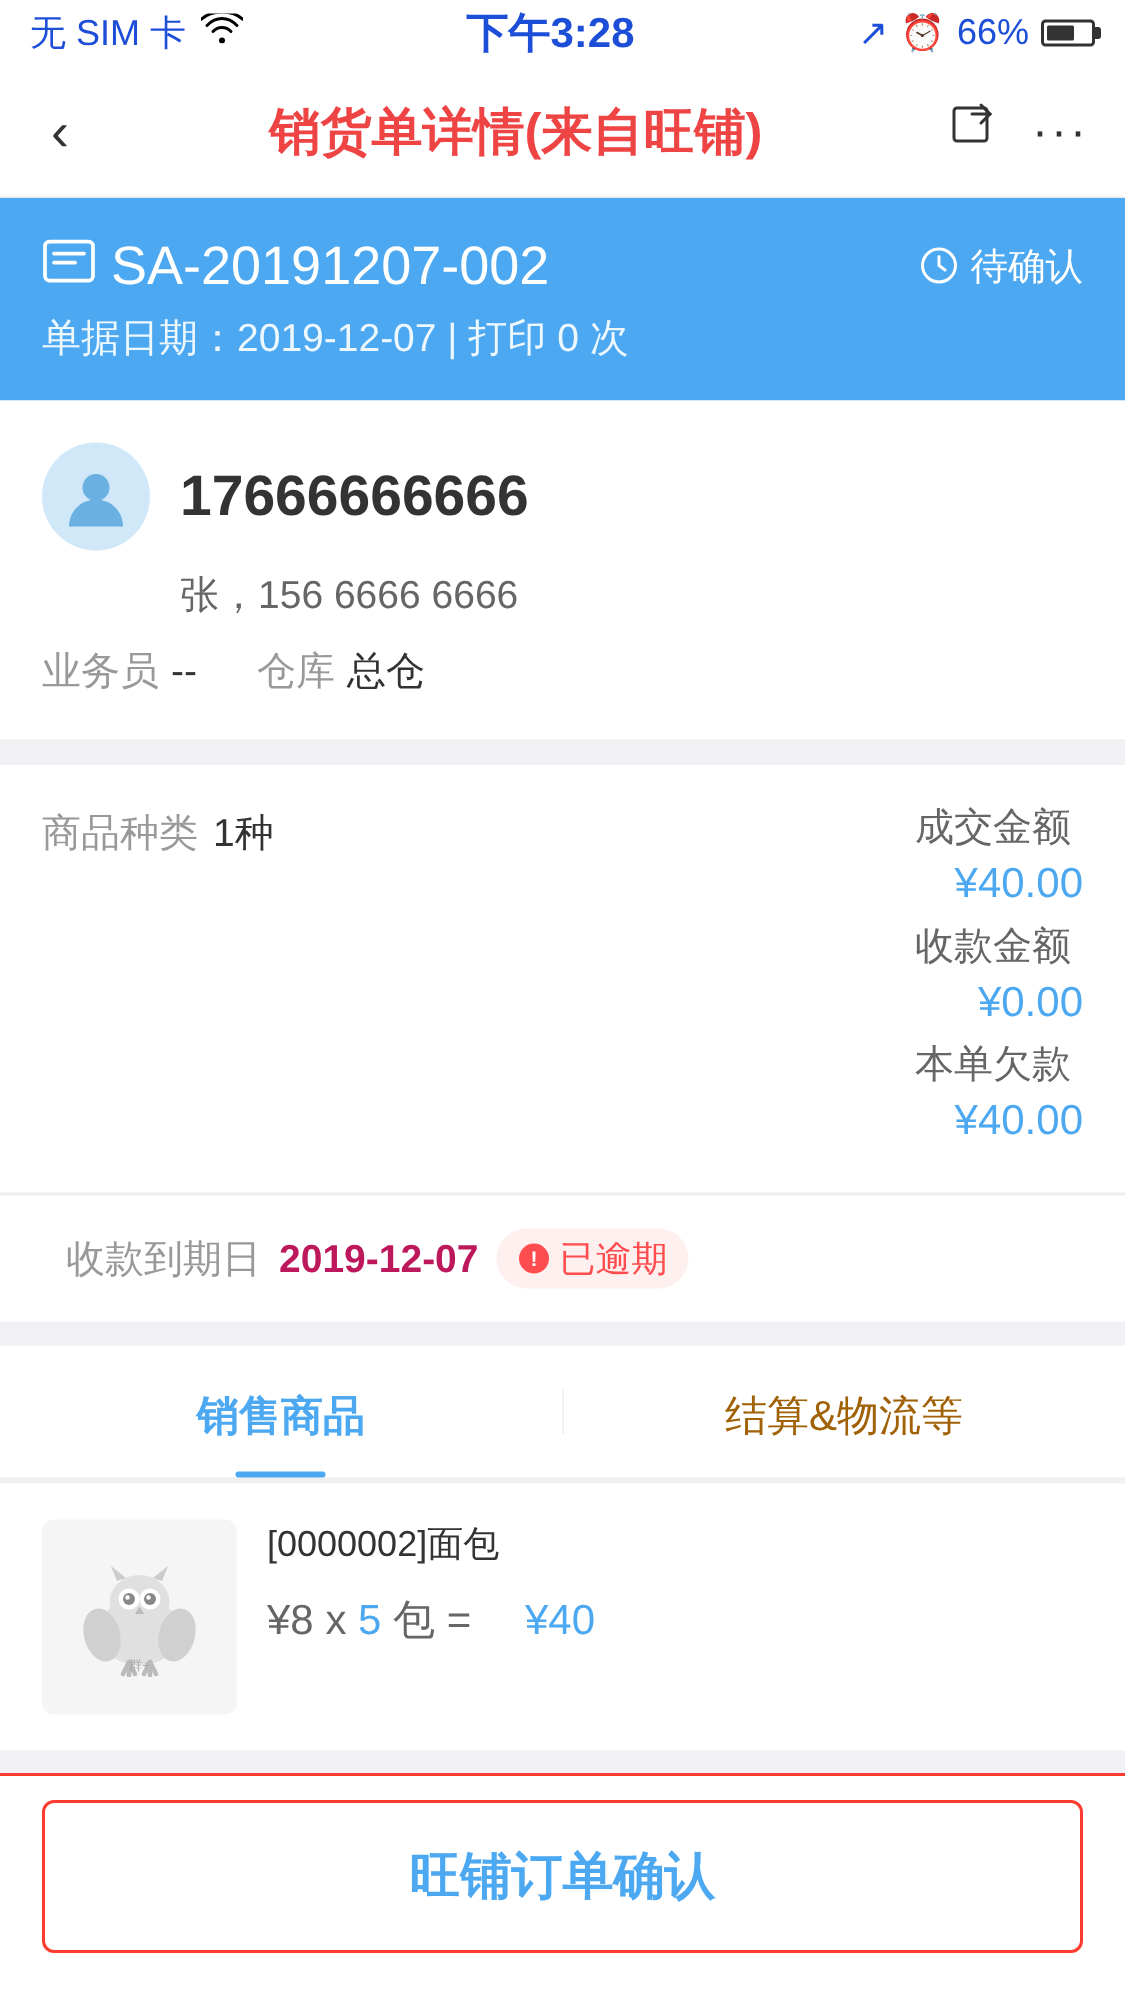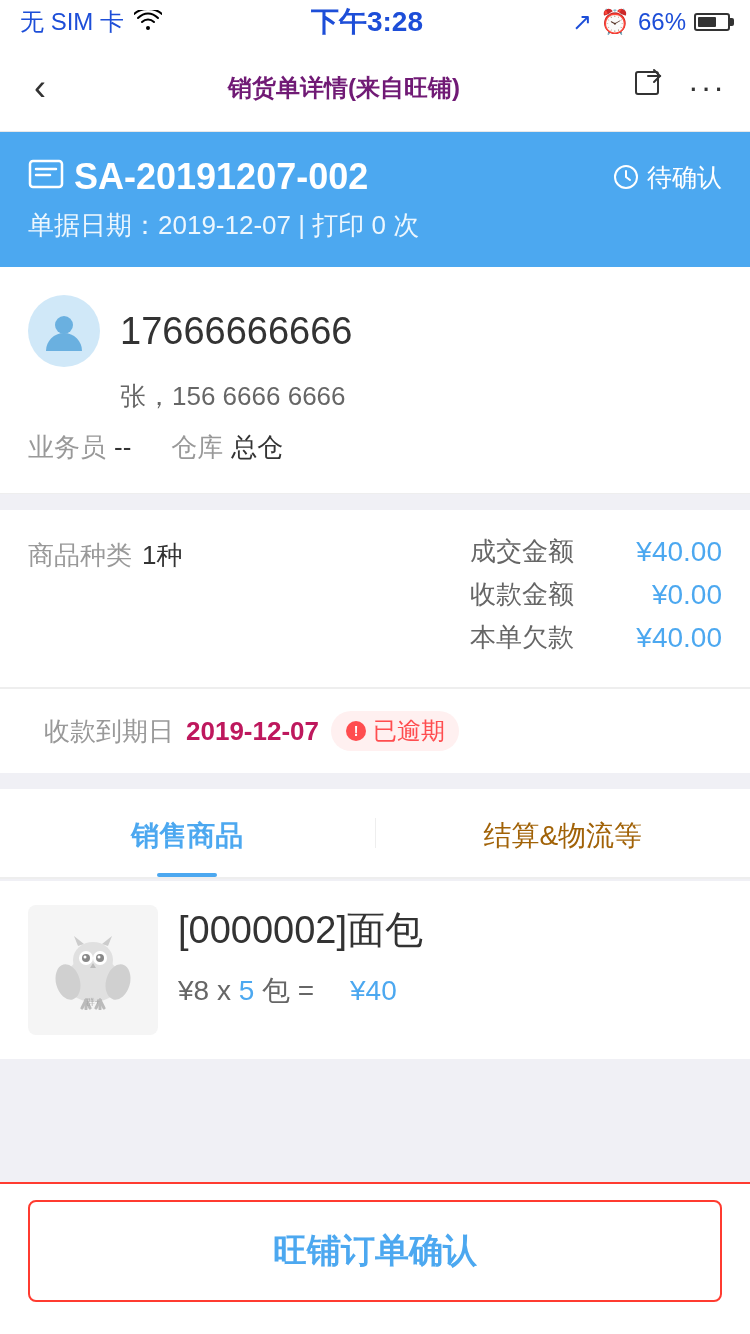--- a/index.html
+++ b/index.html
@@ -52,38 +52,38 @@
       display: flex;
       align-items: center;
       justify-content: space-between;
       padding: 0 24px;
       border-bottom: 1px solid #e8e8e8;
     }
     .nav-back {
       font-size: 36px; color: #333; cursor: pointer; padding: 10px;
     }
     .nav-title {
-      font-size: 24px; font-weight: 600; color: #701a75;
+      font-size: 34px; font-weight: 600; color: #ef4444;
     }
     .nav-right {
       display: flex; align-items: center; gap: 24px;
     }
 
     
     .order-banner {
       width: 100%;
       background: #4ca8f0;
       padding: 24px 28px;
     }
     .order-banner-top {
       display: flex; align-items: center; justify-content: space-between;
       margin-bottom: 10px;
     }
     .order-id {
-      font-size: 36px; font-weight: 700; color: #fff;
+      font-size: 36px; font-weight: 400; color: #fff;
       display: flex; align-items: center; gap: 10px;
     }
     .order-status {
       display: flex; align-items: center; gap: 8px;
       color: #fff; font-size: 25px;
     }
     .order-date {
       font-size: 26px; color: rgba(255,255,255,0.9);
     }
 
@@ -96,21 +96,21 @@
     }
     .customer-row {
       display: flex; align-items: center; gap: 20px; margin-bottom: 12px;
     }
     .avatar {
       width: 72px; height: 72px; border-radius: 50%;
       background: #d0e8f8; display: flex; align-items: center; justify-content: center;
       font-size: 36px; color: #6ab0e0; flex-shrink: 0;
     }
     .customer-phone {
-      font-size: 38px; font-weight: 400; color: #333;
+      font-size: 38px; font-weight: 700; color: #333;
     }
     .customer-name {
       font-size: 26px; color: #666; margin-bottom: 16px; padding-left: 92px;
     }
     .customer-meta {
       display: flex; align-items: center; gap: 40px;
       padding-left: 0;
     }
     .meta-item {
       display: flex; align-items: center; gap: 8px; font-size: 26px; color: #666;
@@ -129,22 +129,23 @@
       border-bottom: 1px solid #eee;
     }
     .summary-left {
       display: flex; align-items: center; gap: 10px; font-size: 26px; color: #666;
       padding-top: 4px;
     }
     .summary-left-label { color: #999; }
     .summary-left-value { color: #333; font-weight: 500; }
     .summary-right { text-align: right; }
     .summary-row {
-      display: flex; align-items: center; gap: 28px; margin-bottom: 8px;
+      display: flex; align-items: center; gap: 4px; margin-bottom: 8px;
       justify-content: flex-end;
+      flex-direction: column;
     }
     .summary-row-label { font-size: 26px; color: #666; }
     .summary-row-value { font-size: 28px; color: #4ca8f0; font-weight: 500; min-width: 120px; }
     .summary-row-value.debt { color: #4ca8f0; }
 
     
     .due-section {
       background: #fff;
       padding: 22px 44px;
       margin-top: 0;
@@ -201,21 +202,21 @@
       display: flex; align-items: center; justify-content: center;
       flex-shrink: 0; overflow: hidden;
     }
     .product-thumb-inner {
       width: 100%; height: 100%;
       display: flex; align-items: center; justify-content: center;
       position: relative;
     }
     .product-info { flex: 1; }
     .product-name {
-      font-size: 38px; color: #333; font-weight: 500; margin-bottom: 16px;
+      font-size: 24px; color: #333; font-weight: 500; margin-bottom: 16px;
     }
     .product-price {
       font-size: 28px; color: #666;
     }
     .price-highlight { color: #4ca8f0; font-weight: 400; margin-left: 28px; }
     .price-qty-highlight { color: #4ca8f0; }
 
     
     .bottom-spacer {
       min-height: 200px;

